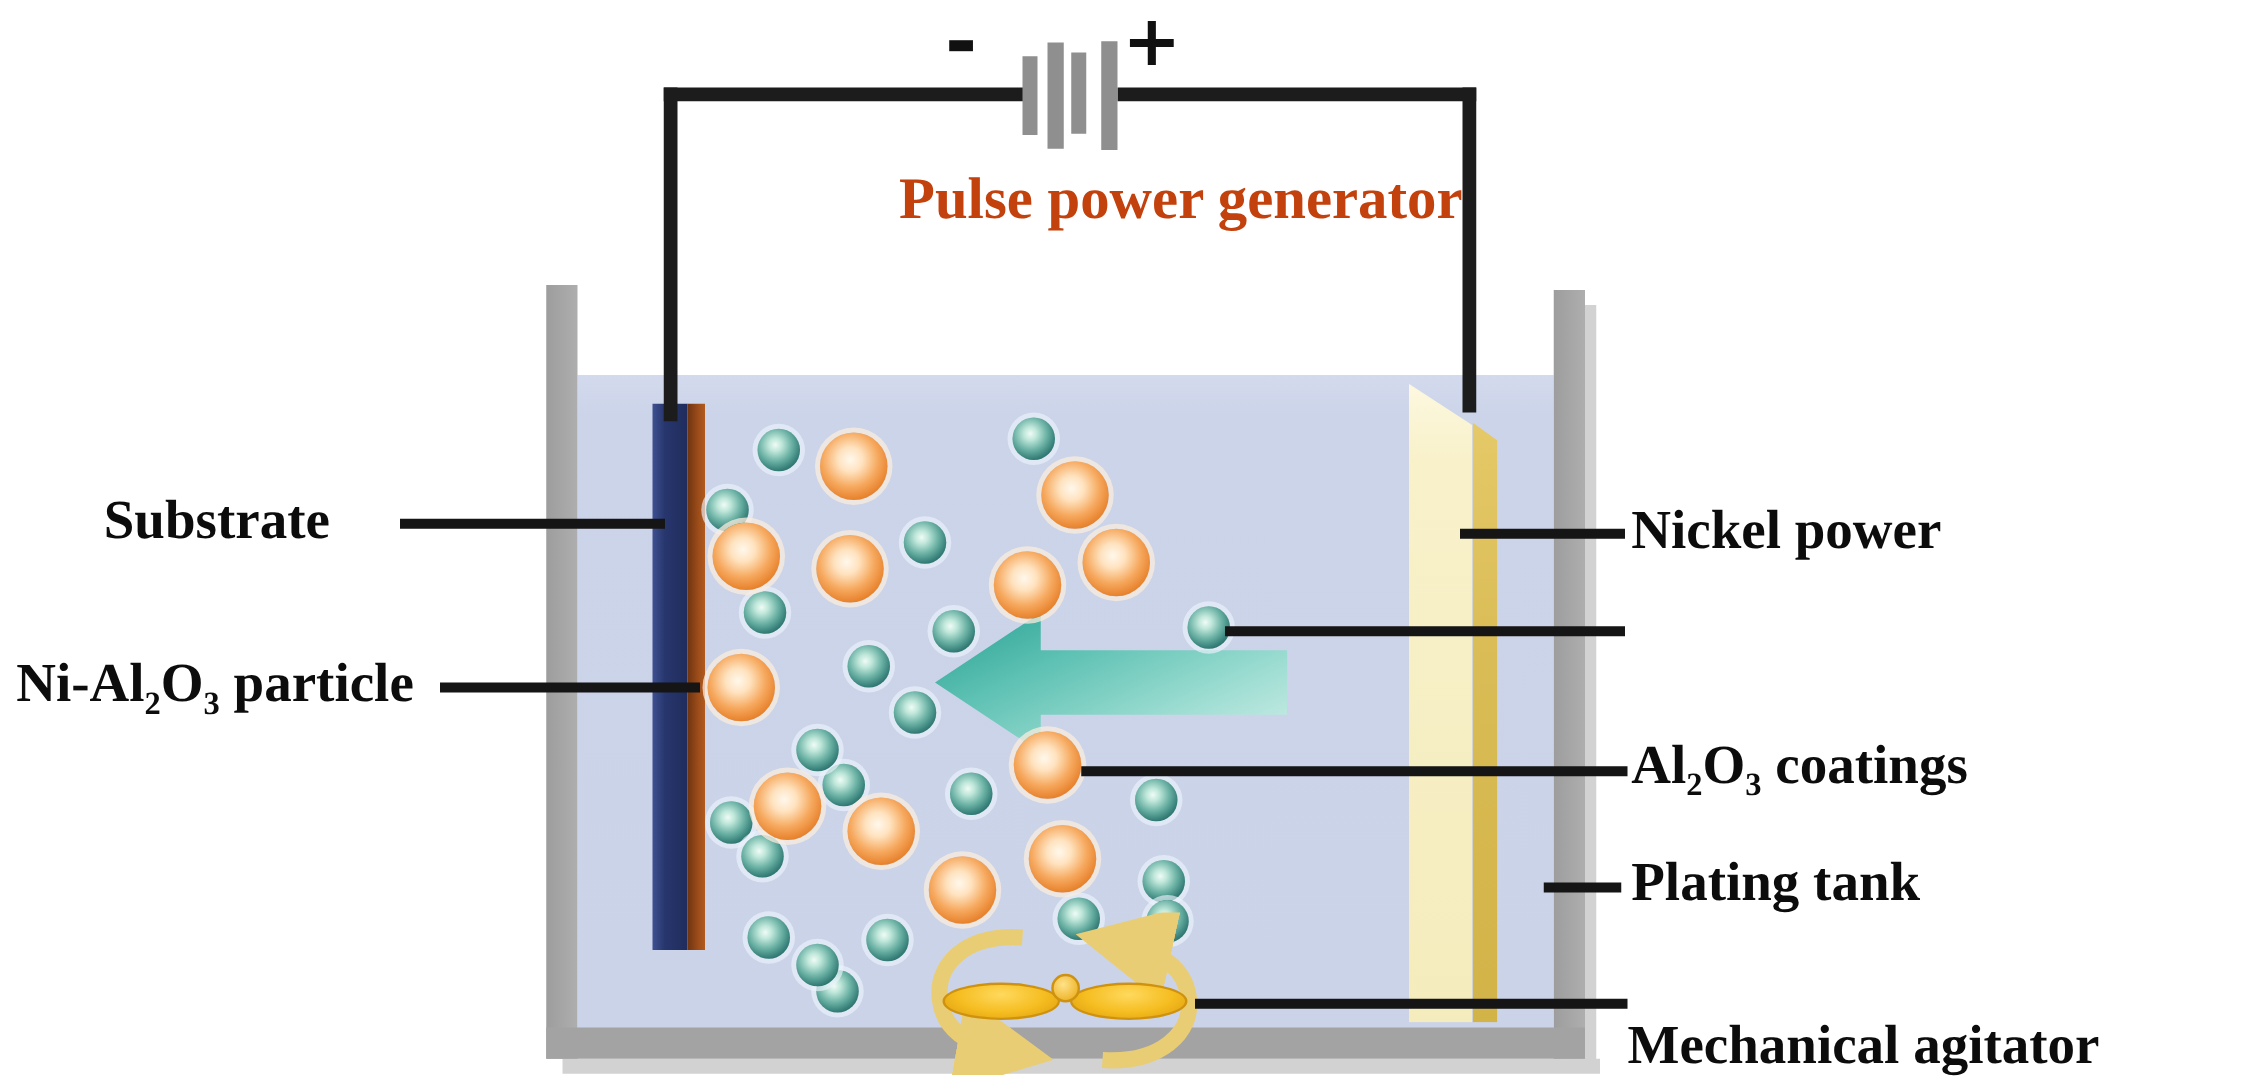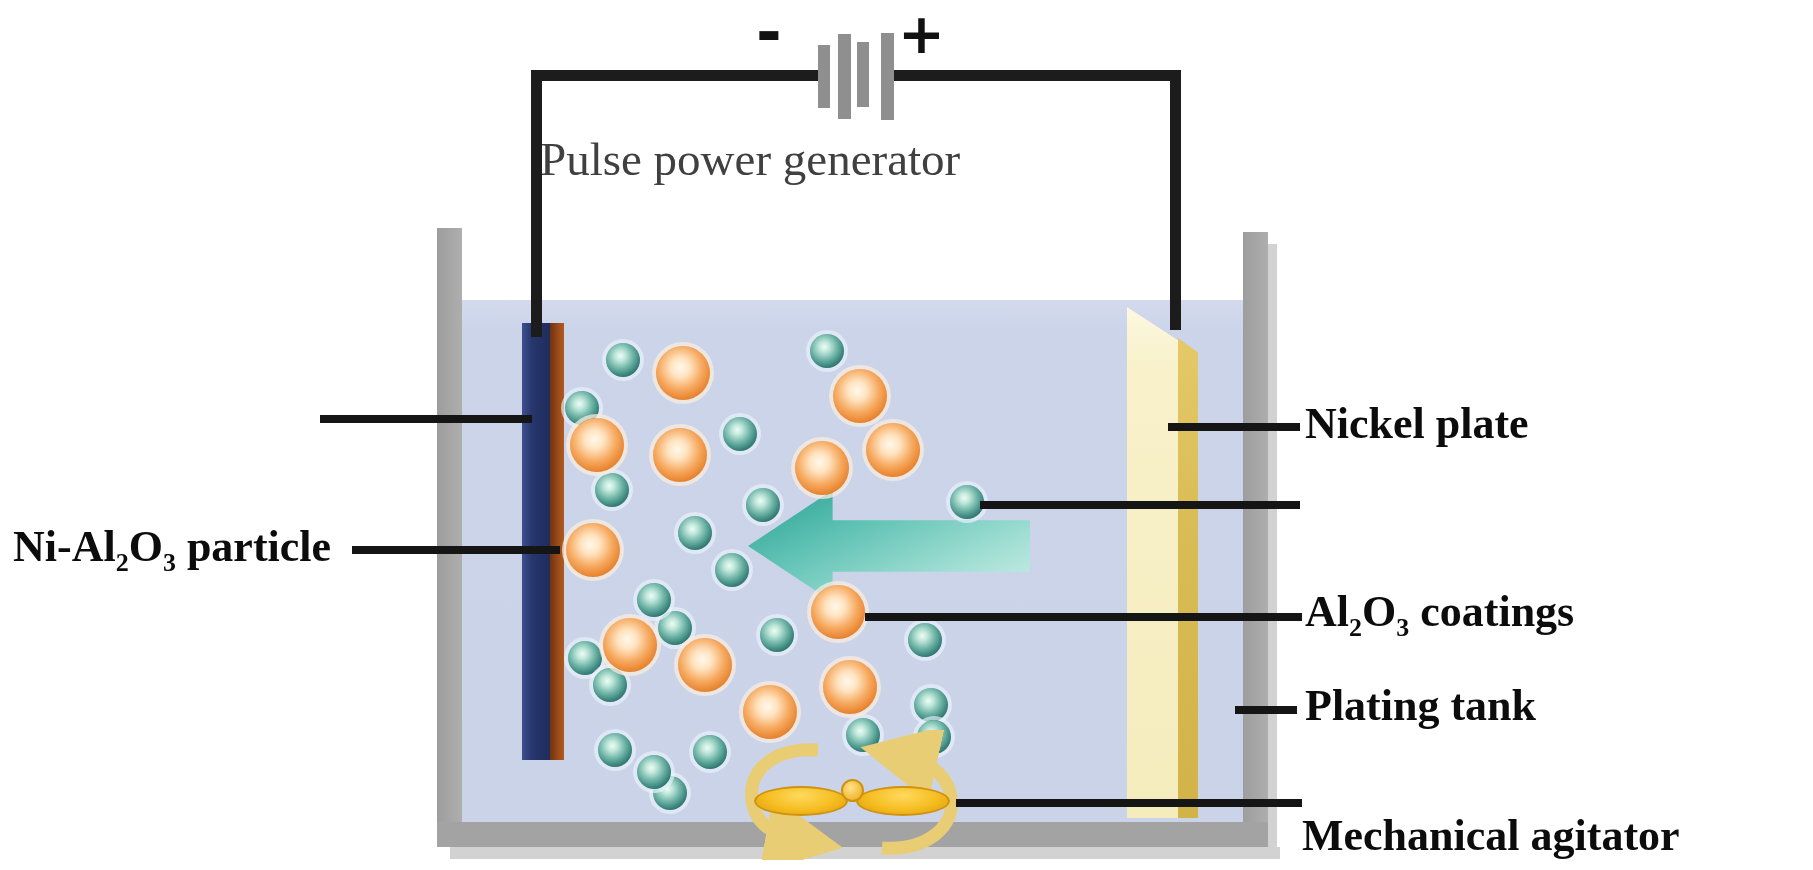--- a/index.html
+++ b/index.html
@@ -40,22 +40,22 @@
   #batt-1{left:818px;top:45px;width:12px;height:63px;}
   #batt-2{left:838px;top:34px;width:13px;height:85px;}
   #batt-3{left:857px;top:42px;width:12px;height:65px;}
   #batt-4{left:881px;top:33px;width:13px;height:87px;}
   .pole{position:absolute;z-index:11;color:#111;
         font-family:"DejaVu Sans","Liberation Sans",sans-serif;font-weight:700;line-height:1;}
   #pole-minus{left:756px;top:2px;font-size:62px;}
   #pole-plus{left:898px;top:6px;font-size:56px;}
 
   
-  #title{left:540px;top:132px;width:630px;text-align:left;
-         font-size:47px;font-weight:400;color:#404040;z-index:9;white-space:nowrap;}
+  #title{left:540px;top:132px;width:630px;text-align:right;
+         font-size:47px;font-weight:700;color:#c2410c;z-index:9;white-space:nowrap;}
   .lbl{position:absolute;font-size:44px;font-weight:700;color:#0c0c0c;
        white-space:nowrap;z-index:9;line-height:1.1;}
   .lbl sub{font-size:26px;vertical-align:-10px;line-height:0;}
   .lbl sup{font-size:26px;vertical-align:14px;line-height:0;}
   #lbl-substrate{left:83px;top:392px;}
   #lbl-coatings{left:13px;top:523px;}
   #lbl-nickel{left:1305px;top:400px;}
   #lbl-niion{left:1305px;top:478px;}
   #lbl-al2o3{left:1305px;top:588px;}
   #lbl-tank{left:1305px;top:682px;font-family:Liberation Serif, serif;}
@@ -164,22 +164,23 @@
 
   <div class="lead" id="ld-substrate"></div>
   <div class="lead" id="ld-coatings"></div>
   <div class="lead" id="ld-nickel"></div>
   <div class="lead" id="ld-niion"></div>
   <div class="lead" id="ld-al2o3"></div>
   <div class="lead" id="ld-tank"></div>
   <div class="lead" id="ld-agitator"></div>
 
   <div class="abs" id="title">Pulse power generator</div>
+  <div class="lbl" id="lbl-substrate">Substrate</div>
   <div class="lbl" id="lbl-coatings"><span>Ni-Al</span><sub>2</sub><span>O</span><sub>3</sub><span> particle</span></div>
-  <div class="lbl" id="lbl-nickel">Nickel plate</div>
+  <div class="lbl" id="lbl-nickel">Nickel power</div>
   <div class="lbl" id="lbl-al2o3"><span>Al</span><sub>2</sub><span>O</span><sub>3</sub><span> coatings</span></div>
   <div class="lbl" id="lbl-tank">Plating tank</div>
   <div class="lbl" id="lbl-agitator">Mechanical agitator</div>
 
   <div class="abs wire" id="wire-left-h"></div>
   <div class="abs wire" id="wire-left-v"></div>
   <div class="abs wire" id="wire-right-h"></div>
   <div class="abs wire" id="wire-right-v"></div>
   <div class="abs batt" id="batt-1"></div>
   <div class="abs batt" id="batt-2"></div>

